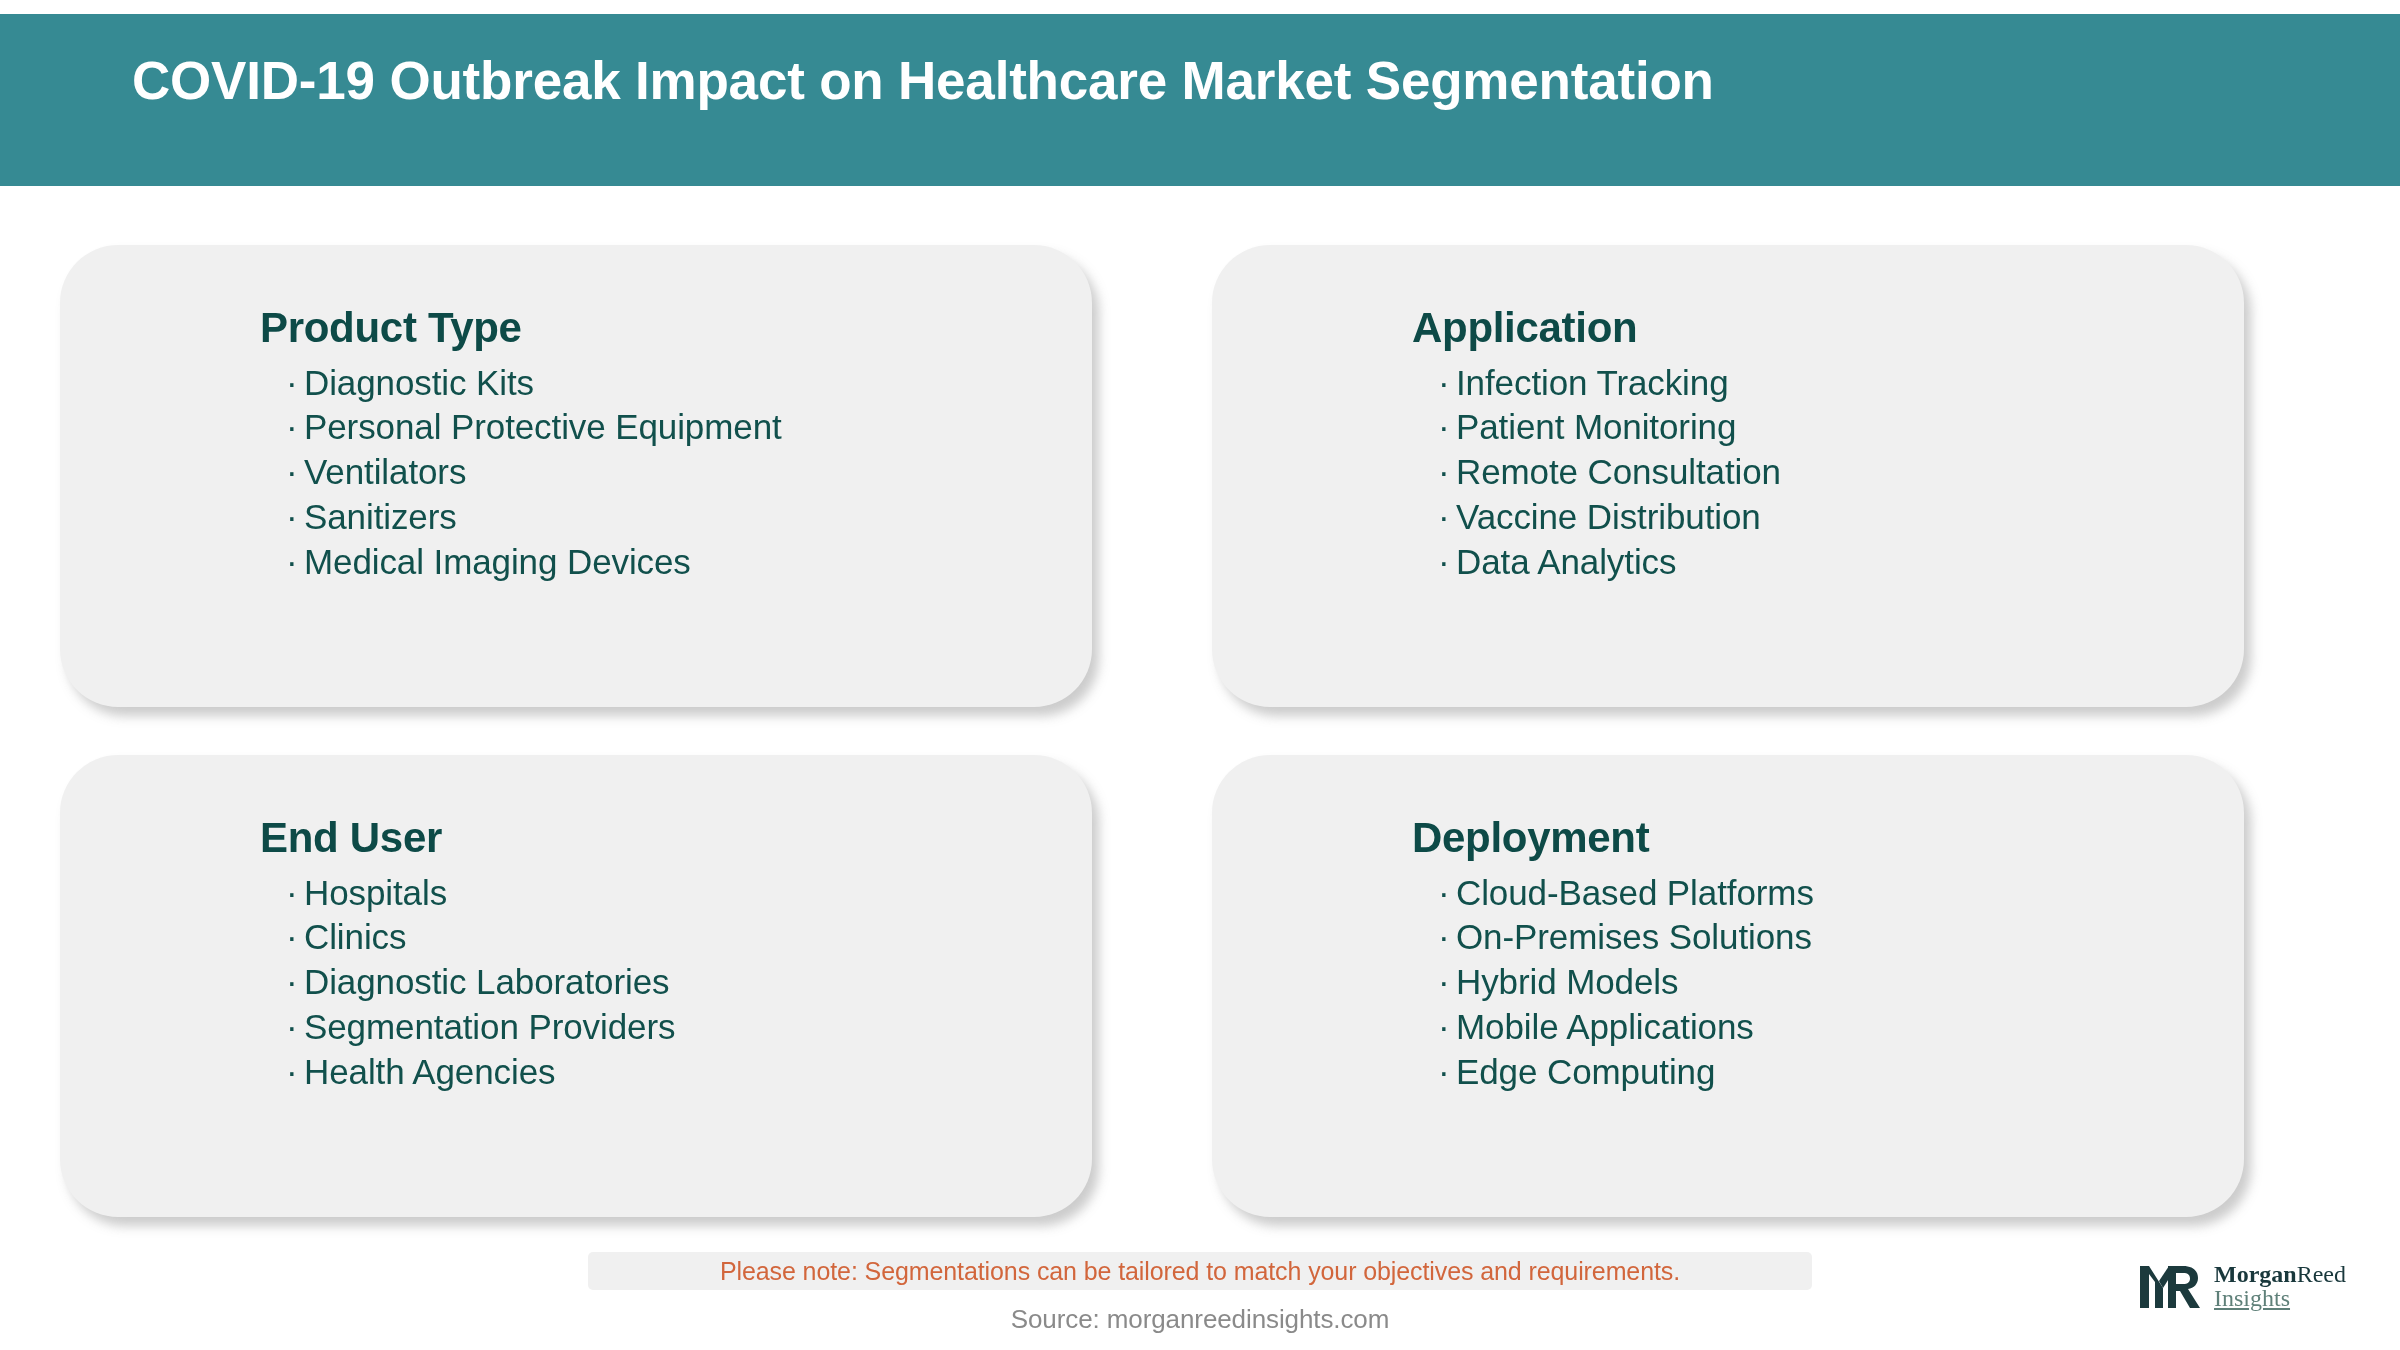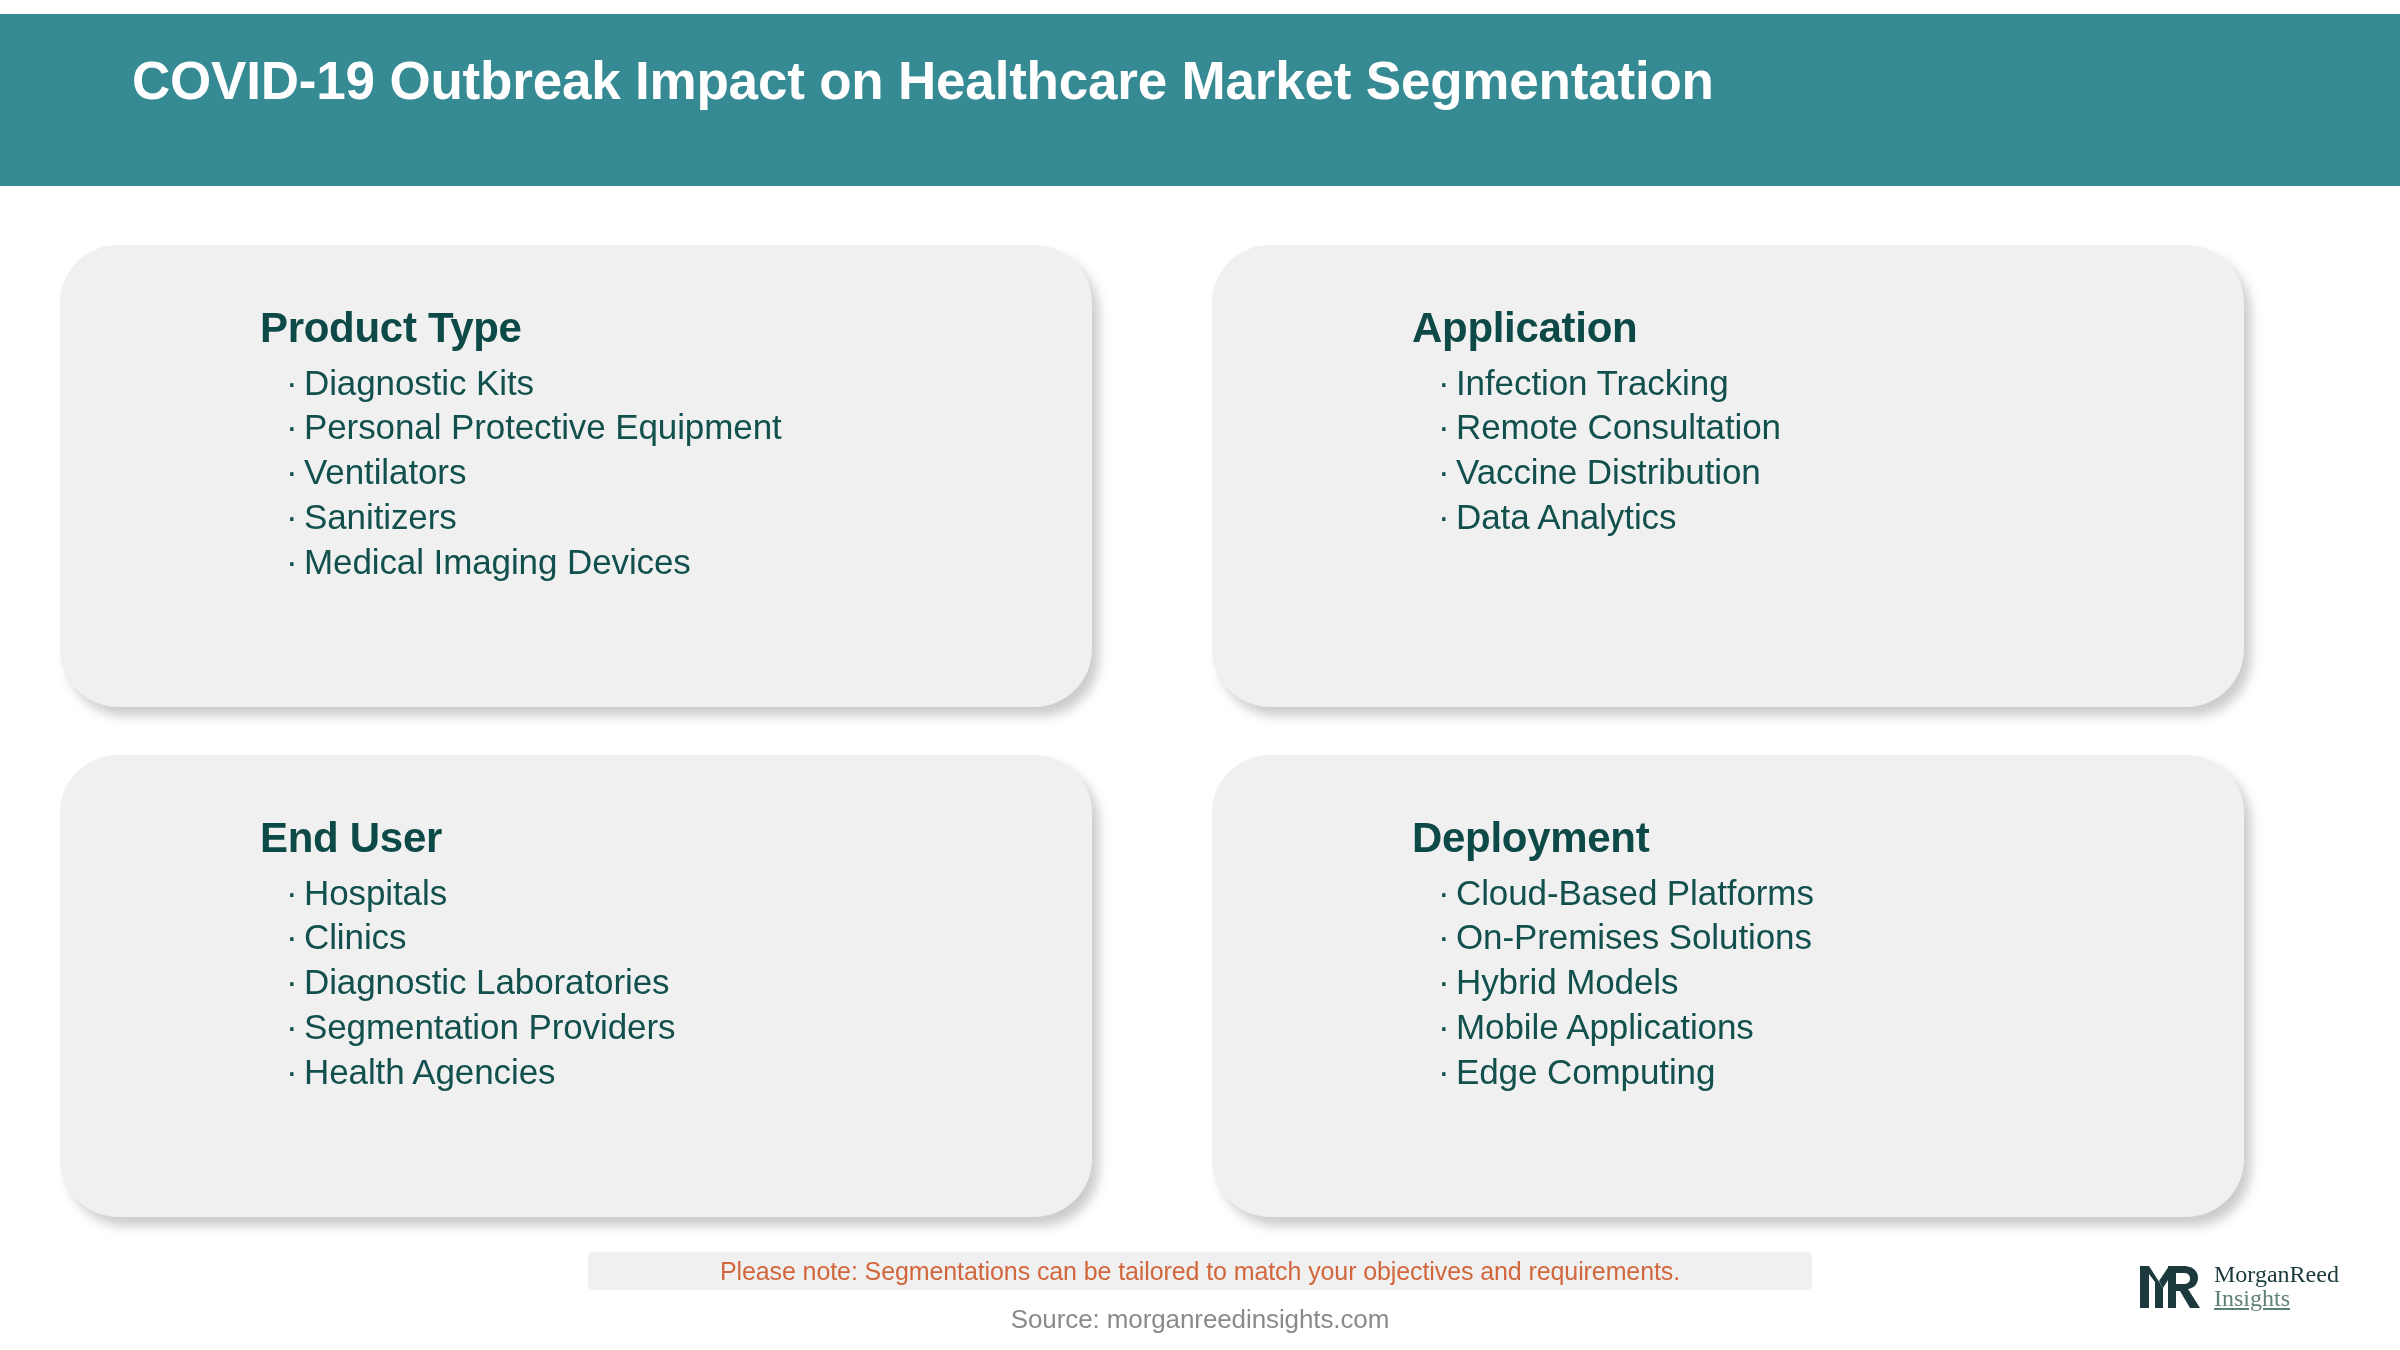--- a/index.html
+++ b/index.html
@@ -148,21 +148,21 @@
     flex-direction: column;
     justify-content: center;
     line-height: 1.02;
   }
   .logo-line1 {
     font-family: "Liberation Serif", serif;
     font-size: 24px;
     color: #19383c;
     white-space: nowrap;
   }
-  .logo-line1 .bold-part { font-weight: normal; text-align: center; }
+  .logo-line1 .bold-part { font-weight: bold; text-align: center; }
   .logo-line2 {
     font-family: "Liberation Serif", serif;
     font-size: 24px;
     color: #5f8079;
     white-space: nowrap;
     text-decoration: underline;
   }
 </style>
 </head>
 <body>
@@ -184,20 +184,21 @@
         <li><span class="bullet-dot">·</span><span>Medical Imaging Devices</span></li>
       </ul>
     </div>
   </div>
 
   <div class="card card-2">
     <div class="card-inner">
       <div class="card-heading">Application</div>
       <ul class="card-list">
         <li><span class="bullet-dot">·</span><span>Infection Tracking</span></li>
+        <li><span class="bullet-dot">·</span><span>Patient Monitoring</span></li>
         <li><span class="bullet-dot">·</span><span>Remote Consultation</span></li>
         <li><span class="bullet-dot">·</span><span>Vaccine Distribution</span></li>
         <li><span class="bullet-dot">·</span><span>Data Analytics</span></li>
       </ul>
     </div>
   </div>
 
   <div class="card card-3">
     <div class="card-inner">
       <div class="card-heading">End User</div>

